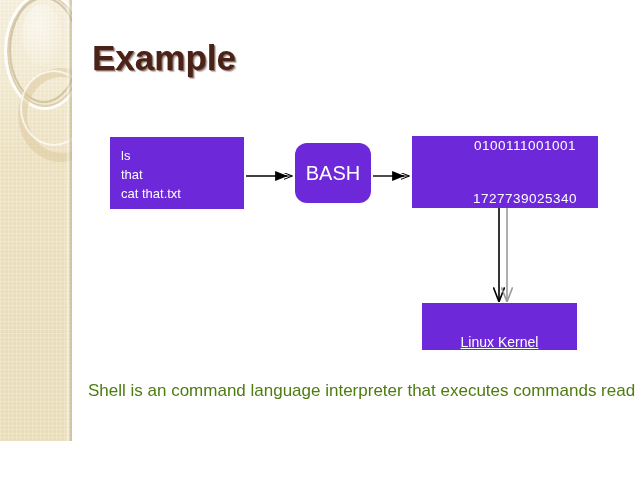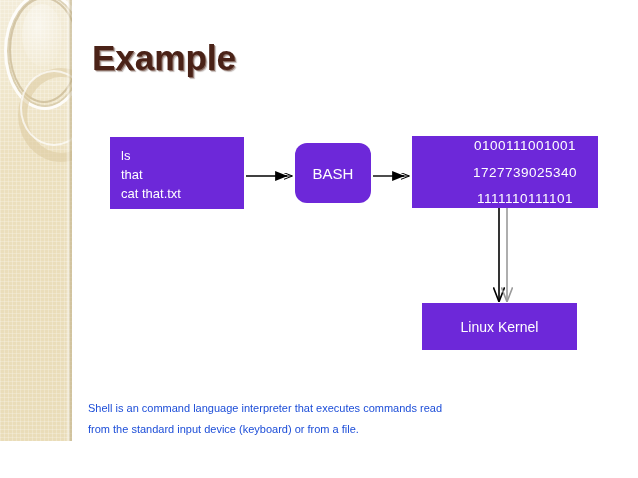--- a/index.html
+++ b/index.html
@@ -133,21 +133,21 @@
 
   .box-bash {
     left: 295px;
     top: 143px;
     width: 76px;
     height: 60px;
     border-radius: 12px;
     display: flex;
     align-items: center;
     justify-content: center;
-    font-size: 15px;
+    font-size: 20px;
   }
 
   .box-binary {
     left: 412px;
     top: 136px;
     width: 186px;
     height: 72px;
     display: flex;
     flex-direction: column;
     align-items: center;
@@ -158,42 +158,43 @@
     padding-left: 40px;
   }
   .bin-line { display: block; white-space: nowrap; }
 
   .box-kernel {
     left: 422px;
     top: 303px;
     width: 155px;
     height: 47px;
     display: flex;
-    align-items: center;
+    align-items: flex-end;
     justify-content: center;
     font-size: 14px;
+    text-decoration: underline;
   }
 
   .connector-svg {
     position: absolute;
     left: 0; top: 0;
     width: 638px;
     height: 478px;
     pointer-events: none;
   }
 
   
   .caption {
     position: absolute;
     left: 88px;
-    top: 398px;
+    top: 380px;
     width: 520px;
-    font-size: 11px;
+    font-size: 17px;
     line-height: 21px;
-    color: #1d4ed8;
+    color: #4d7c0f;
   }
   .caption-line { display: block; white-space: nowrap; }
 </style>
 </head>
 <body>
 
 <div class="slide">
 
   <div class="sidebar">
     <div class="sidebar-top-wash"></div>
@@ -216,21 +217,20 @@
       <span class="cmd-line">cat that.txt</span>
     </div>
 
     <div class="tealbox box-bash">
       <span>BASH</span>
     </div>
 
     <div class="tealbox box-binary">
       <span class="bin-line">0100111001001</span>
       <span class="bin-line">1727739025340</span>
-      <span class="bin-line">1111110111101</span>
     </div>
 
     <div class="tealbox box-kernel">
       <span>Linux Kernel</span>
     </div>
 
     <svg class="connector-svg" viewBox="0 0 638 478">
       <defs>
         <marker id="ah-black" markerWidth="9" markerHeight="7" refX="8.5" refY="3.5" orient="auto">
           <polygon points="0,0 9,3.5 0,7" fill="#000000"></polygon>
@@ -258,16 +258,15 @@
       </g>
 
       <g>
         <line x1="507" y1="208" x2="507" y2="301" stroke="#9a9a9a" stroke-width="1.6" marker-end="url(#ah-gray)"></line>
       </g>
     </svg>
   </div>
 
   <div class="caption">
     <span class="caption-line">Shell is an command language interpreter that executes commands read</span>
-    <span class="caption-line">from the standard input device (keyboard) or from a file.</span>
   </div>
 
 </div>
 
 </body></html>

